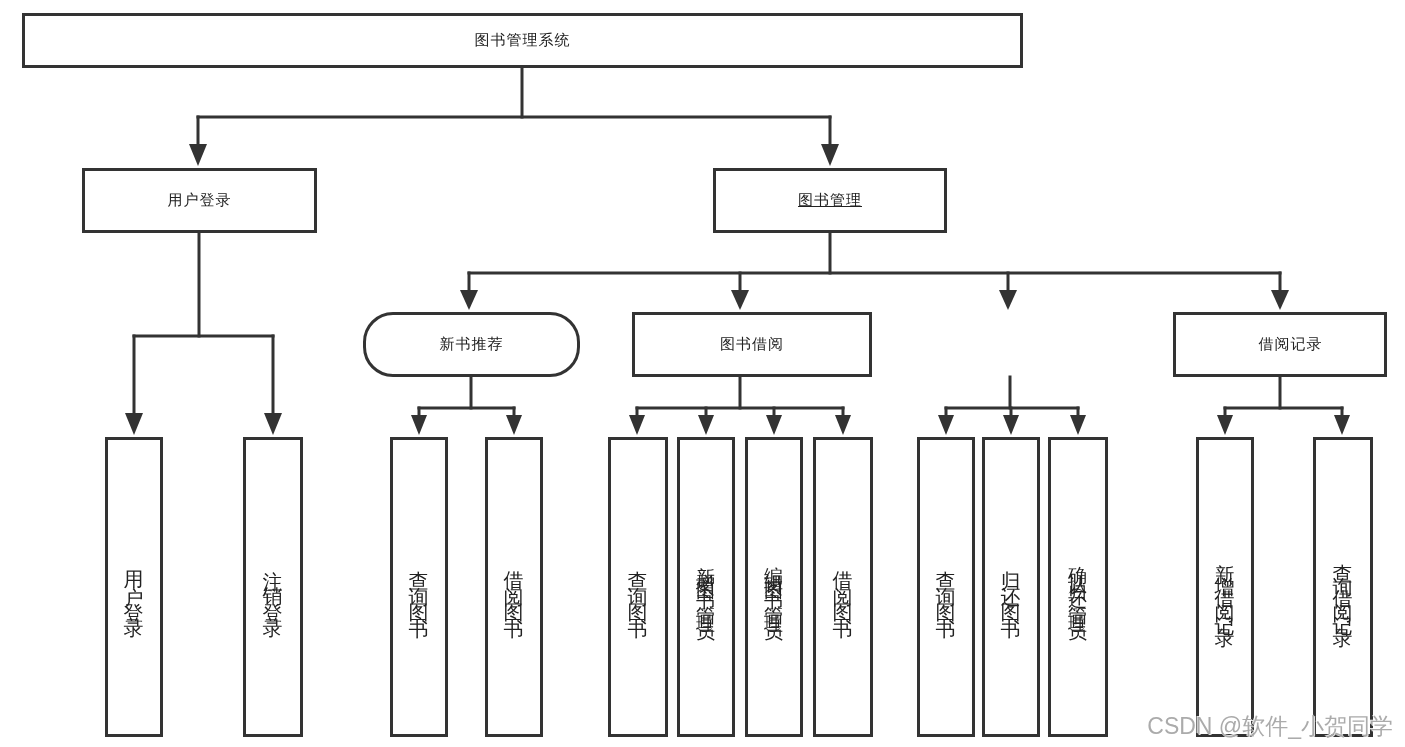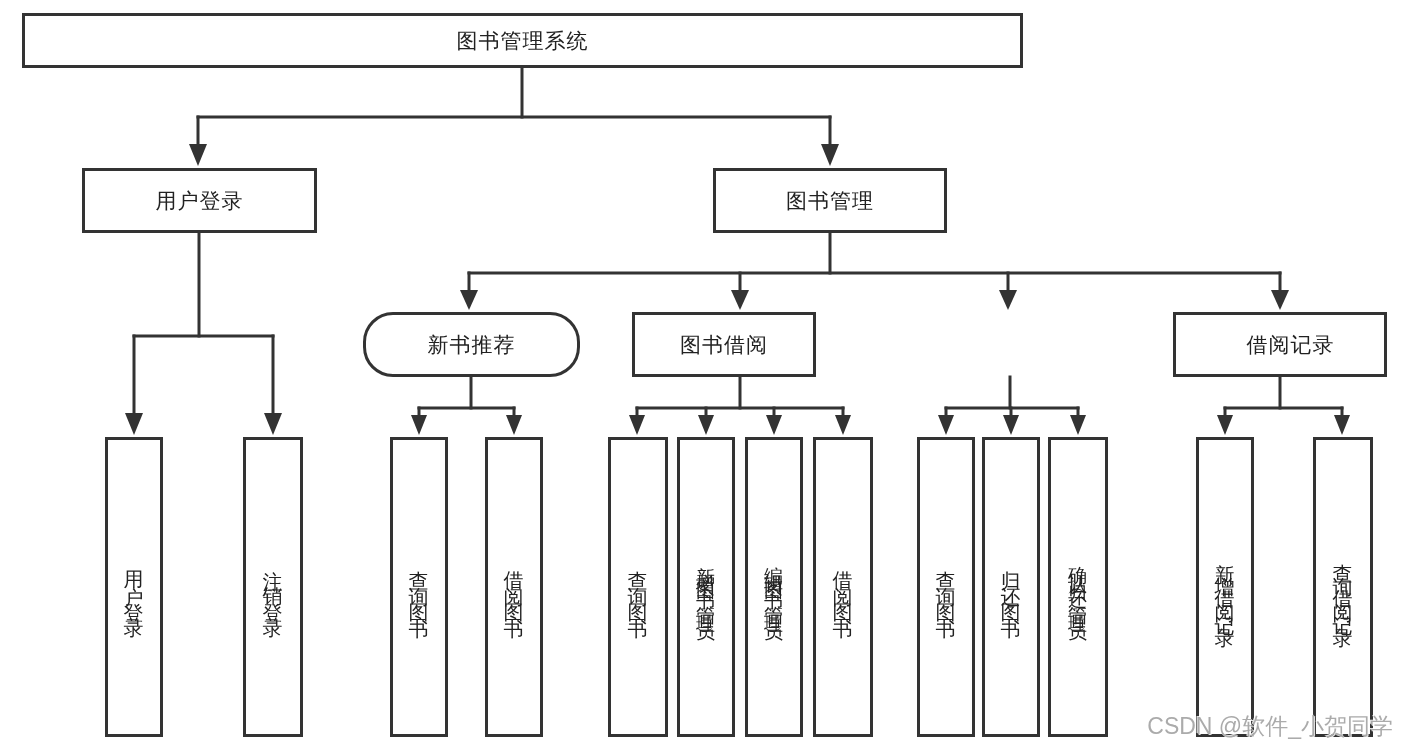--- a/index.html
+++ b/index.html
@@ -29,21 +29,21 @@
   .hbox, .vbox {
     position: absolute;
     background: var(--box-bg);
     border: 3px solid var(--line);
     display: flex;
     align-items: center;
     justify-content: center;
     color: var(--text);
   }
   .hbox .label {
-    font-size: 21px;
+    font-size: 15px;
     letter-spacing: 1px;
     white-space: nowrap;
   }
   .vbox { top: 437px; height: 300px; }
   .vtext {
     writing-mode: vertical-rl;
     text-orientation: mixed;
     font-size: 20px;
     letter-spacing: 16px;
     line-height: 1;
@@ -128,28 +128,28 @@
     </g>
   </svg>
 
   <div class="hbox" style="left:22px; top:13px; width:1001px; height:55px;">
     <span class="label">图书管理系统</span>
   </div>
 
   <div class="hbox" style="left:82px; top:168px; width:235px; height:65px;">
     <span class="label">用户登录</span>
   </div>
-  <div class="hbox" style="left:713px; top:168px; width:234px; height:65px;">
+  <div class="hbox" style="left:713px; top:168px; width:234px; height:65px;text-decoration:underline;">
     <span class="label">图书管理</span>
   </div>
 
   <div class="hbox" style="left:363px; top:312px; width:217px; height:65px;border-radius:30px;">
     <span class="label">新书推荐</span>
   </div>
-  <div class="hbox" style="left:632px; top:312px; width:184px; height:65px;">
+  <div class="hbox" style="left:632px; top:312px; width:240px; height:65px;">
     <span class="label">图书借阅</span>
   </div>
   <div class="hbox" style="left:1173px; top:312px; width:214px; height:65px;padding-left:21px;">
     <span class="label">借阅记录</span>
   </div>
 
   <div class="vbox" style="left:105px; width:58px;">
     <span class="vtext">用户登录</span>
   </div>
   <div class="vbox" style="left:243px; width:60px;">

